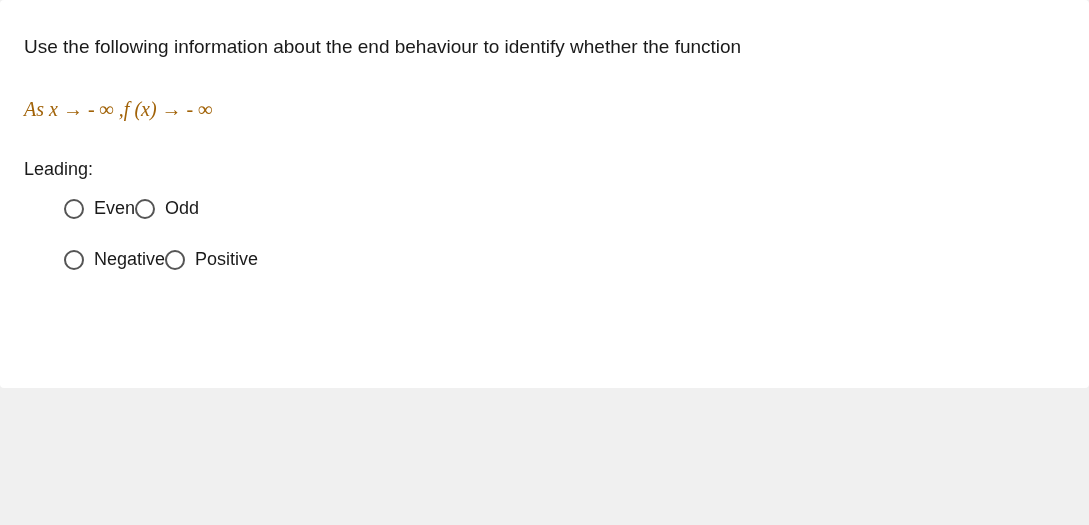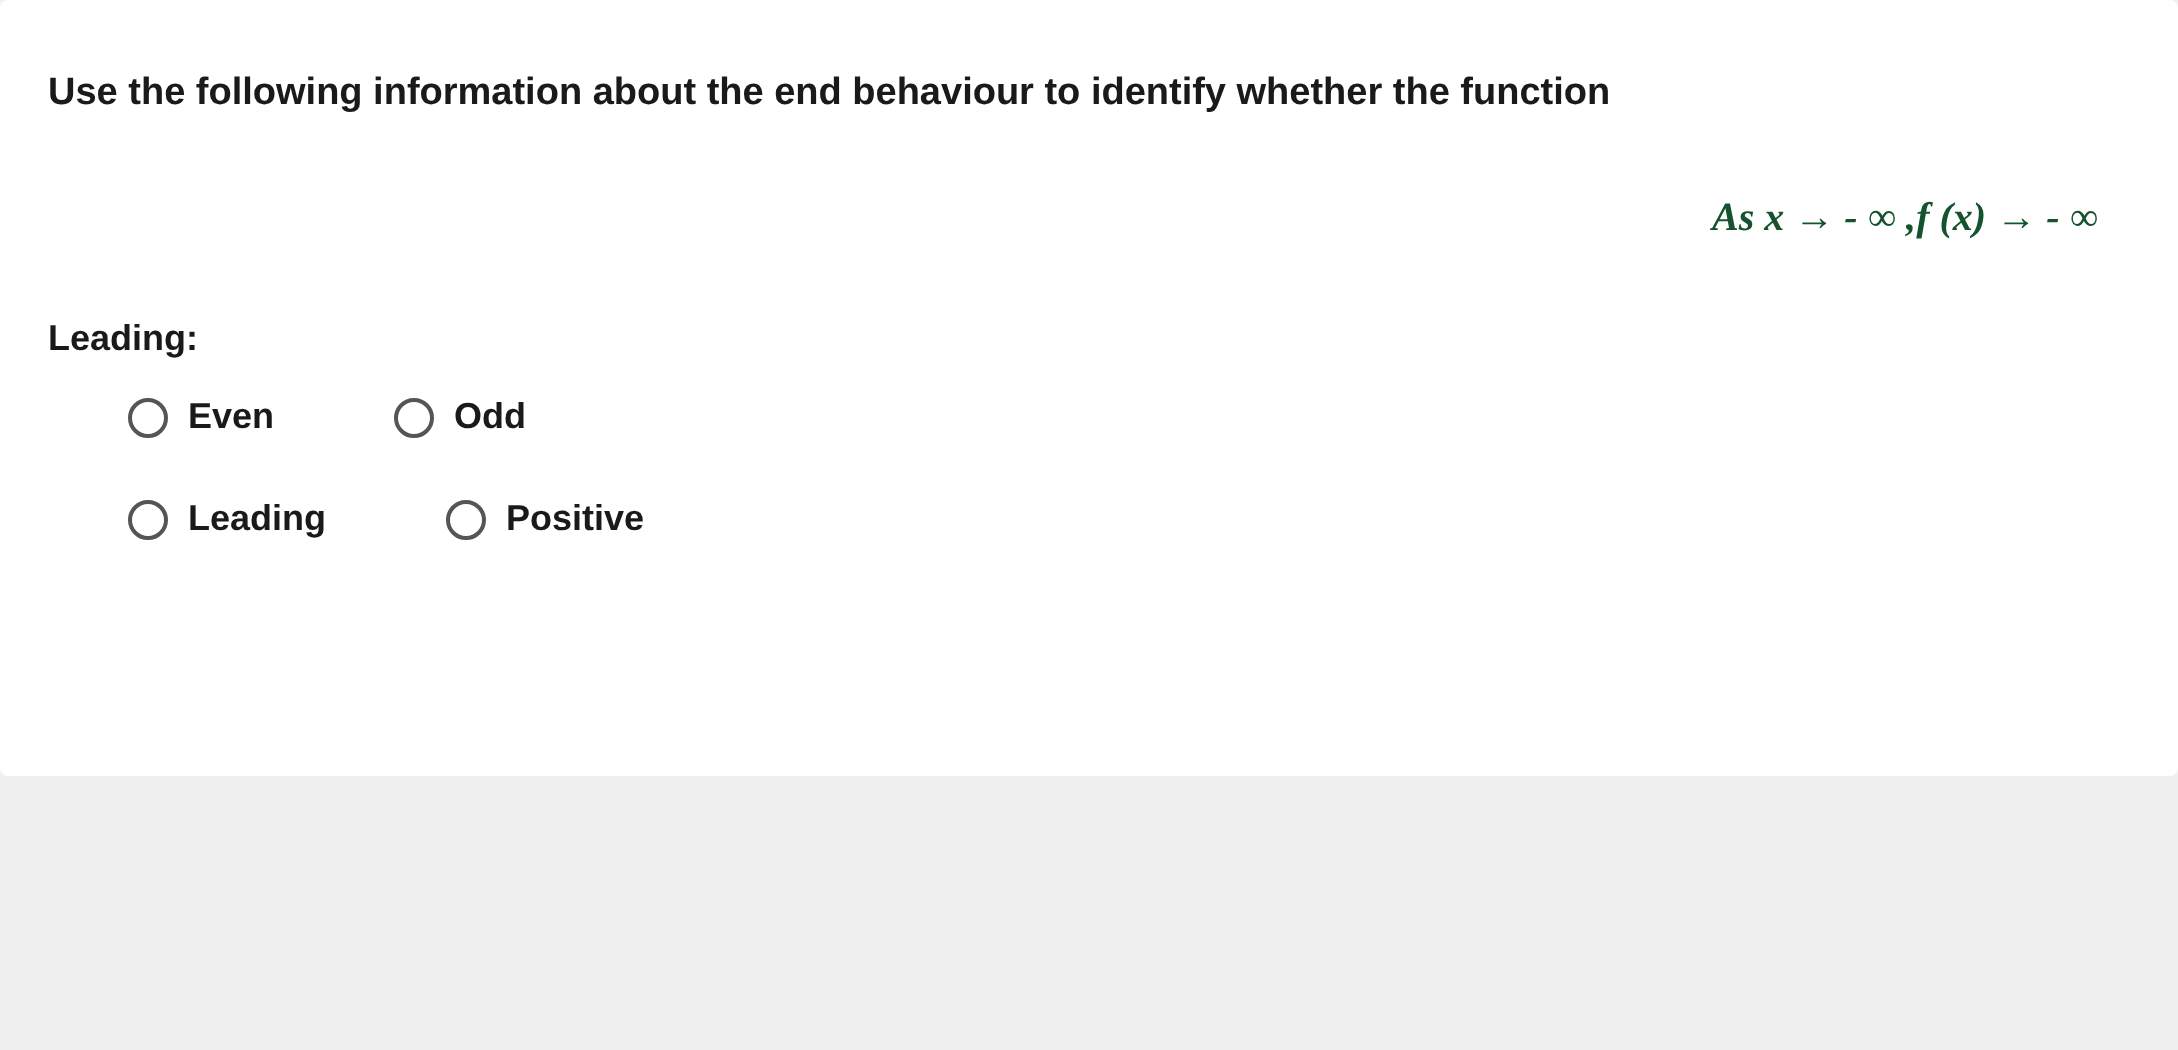--- a/index.html
+++ b/index.html
@@ -19,57 +19,55 @@
     }
 
     .card {
       background: #ffffff;
       width: 1089px;
       height: 388px;
       padding: 32px 40px 32px 24px;
       position: relative;
       overflow: hidden;
       border-radius: 4px;
-      font-weight: bold;
     }
 
     .question-text {
       font-size: 19px;
       line-height: 1.55;
       color: #1a1a1a;
       margin-bottom: 28px;
       font-family: Arial, sans-serif;
       max-width: 820px;
     }
 
     .math-block {
-      text-align: right;
+      text-align: left;
       margin-bottom: 30px;
       font-size: 20px;
-      color: #14532d;
+      color: #a16207;
       line-height: 2;
       font-family: Georgia, 'Times New Roman', serif;
     }
 
     .math-line {
       display: block;
       font-style: italic;
     }
 
     .section-label {
       font-size: 18px;
       font-family: Arial, sans-serif;
       color: #1a1a1a;
       margin-bottom: 18px;
     }
 
     .options-row {
       display: flex;
       flex-direction: row;
-      gap: 60px;
       align-items: center;
       margin-bottom: 30px;
       margin-left: 40px;
     }
 
     .option {
       display: flex;
       align-items: center;
       gap: 10px;
       font-size: 18px;
@@ -121,21 +119,21 @@
     <label class="option">
       <span class="radio-circle"></span>
       <span>Odd</span>
     </label>
   </div>
 
 
   <div class="options-row">
     <label class="option">
       <span class="radio-circle"></span>
-      <span>Leading</span>
+      <span>Negative</span>
     </label>
     <label class="option">
       <span class="radio-circle"></span>
       <span>Positive</span>
     </label>
   </div>
 
 </div>
 
 </body></html>

